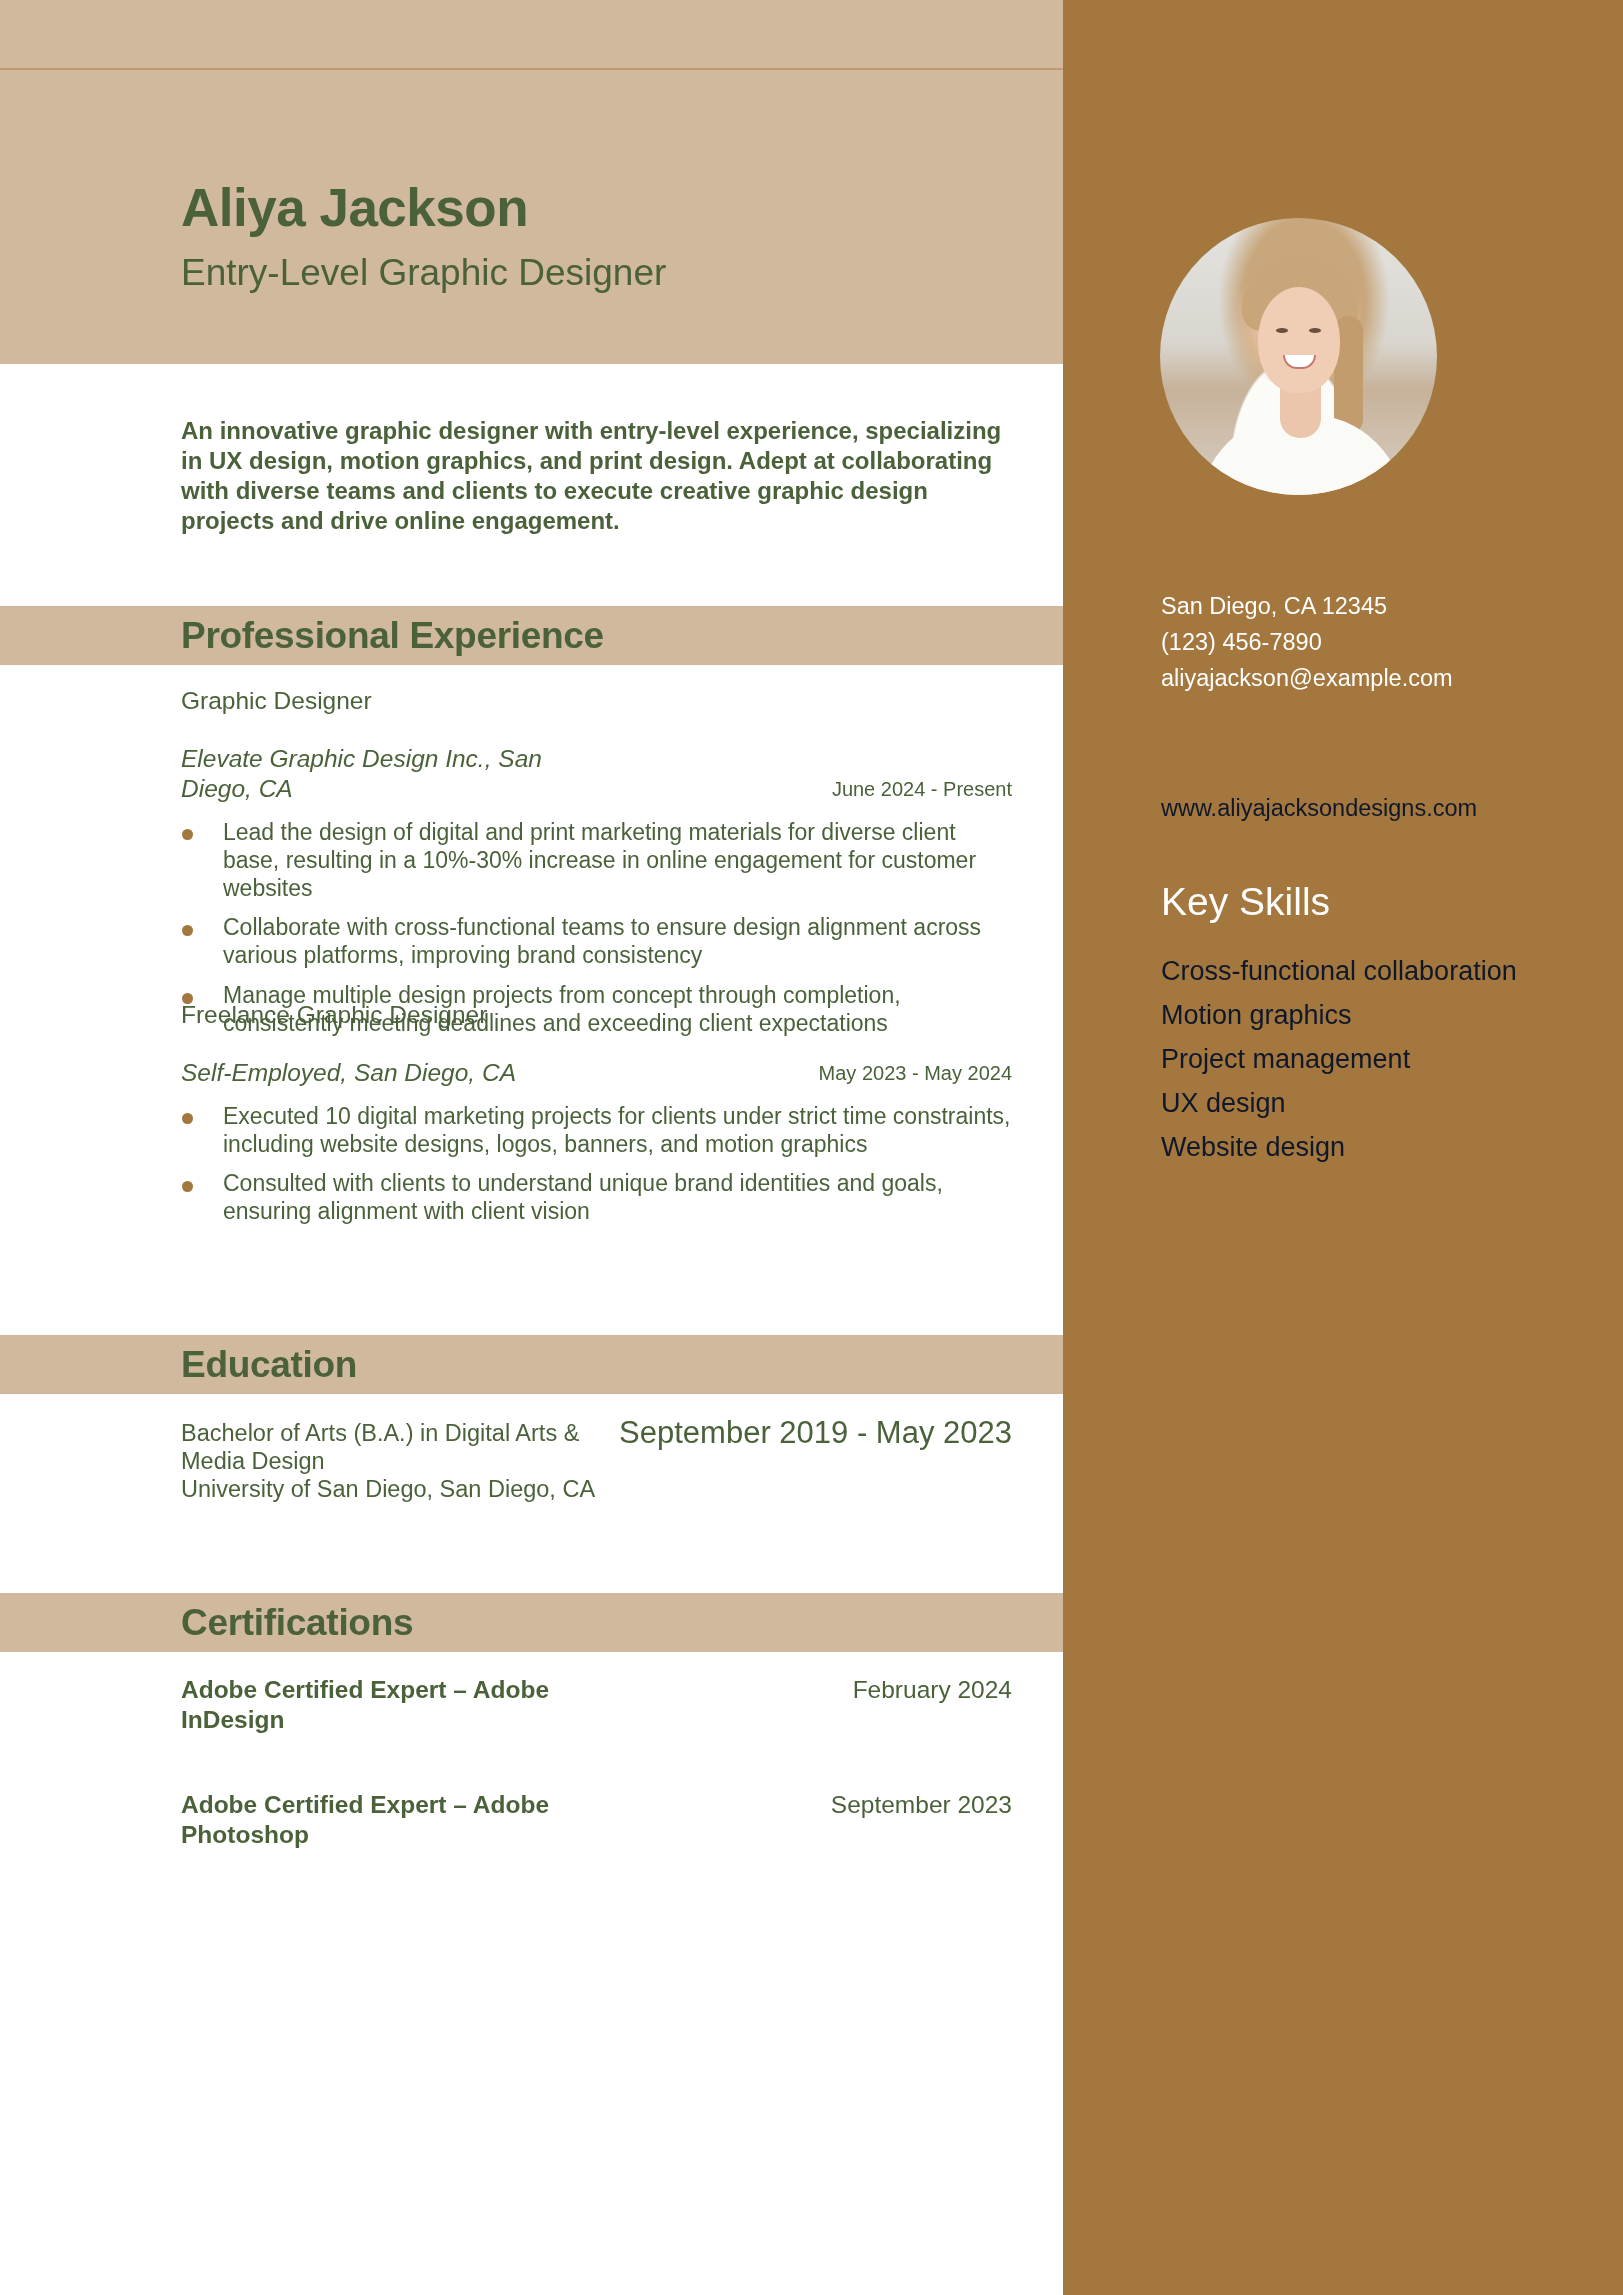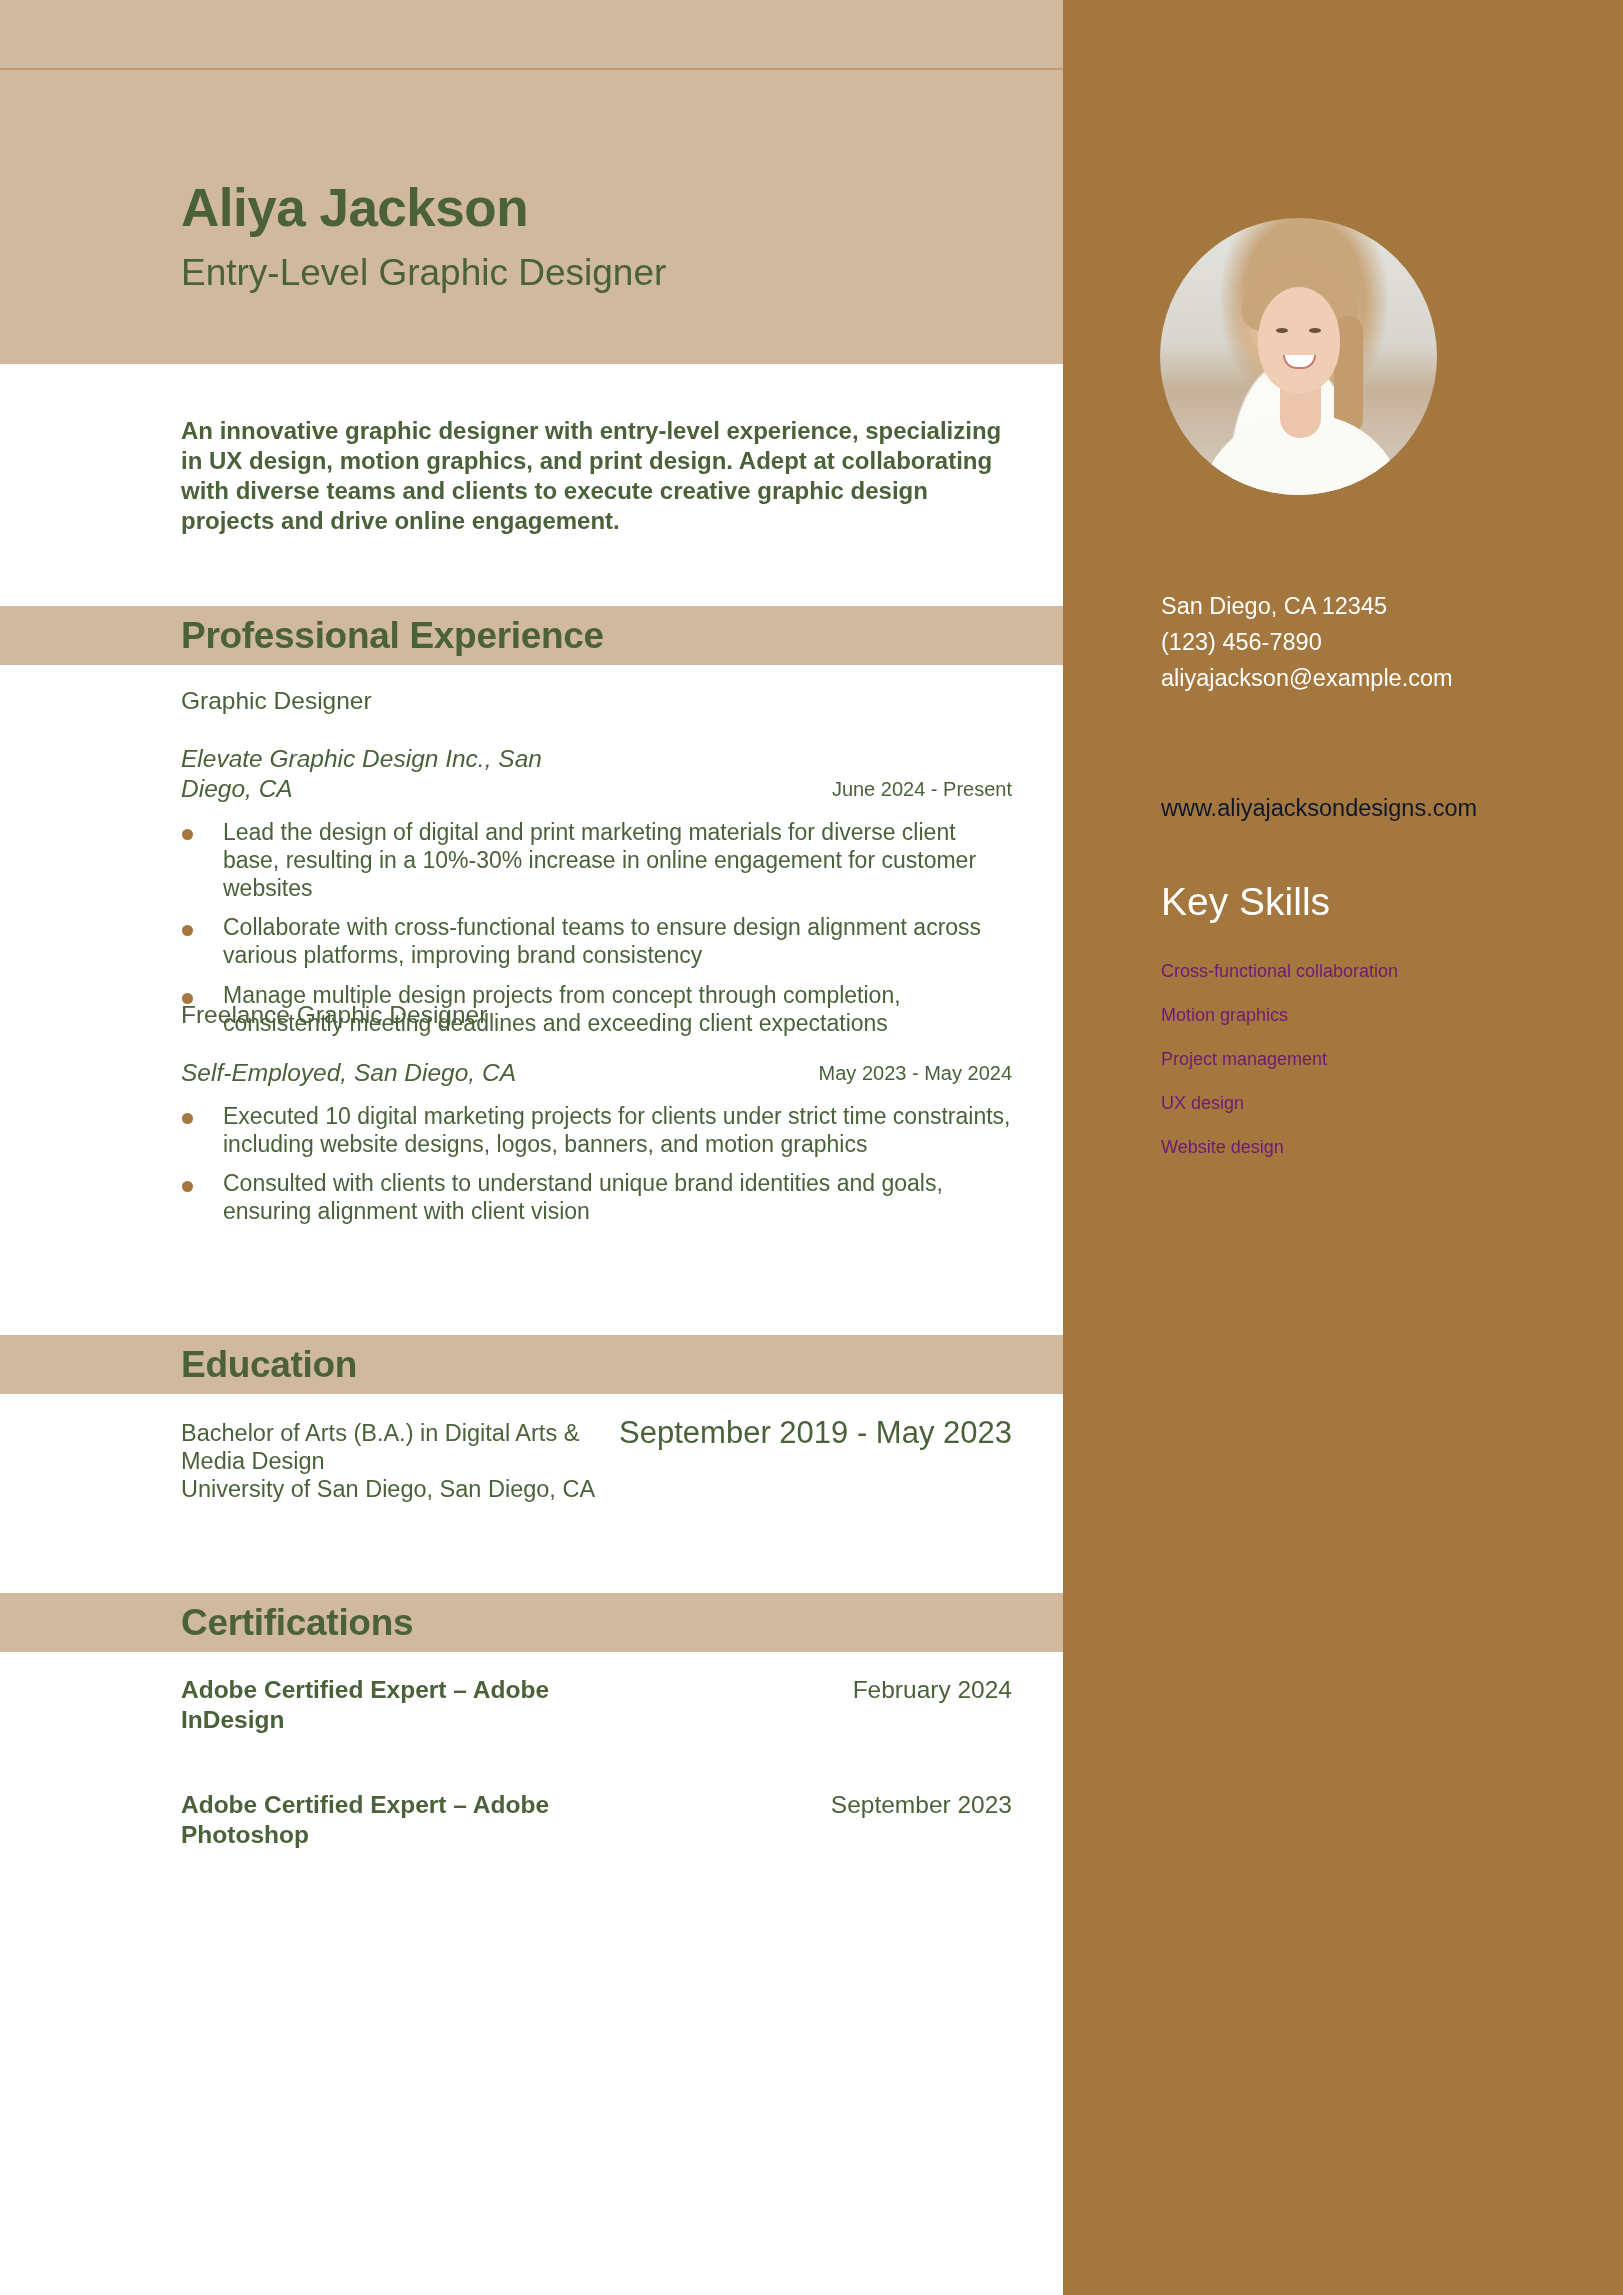--- a/index.html
+++ b/index.html
@@ -26,21 +26,21 @@
   .photo .tail { position: absolute; left: 174px; top: 98px; width: 29px; height: 118px; border-radius: 14.7px; background: #c29c6d; }
   .photo .shirt { position: absolute; left: 39px; top: 196px; width: 206px; height: 118px; border-radius: 98px 98px 0 0; background: #fafaf7; }
   .photo .neck { position: absolute; left: 120px; top: 165px; width: 41px; height: 55px; border-radius: 0 0 19.6px 19.6px; background: #ecc6ac; }
   .photo .smile { position: absolute; left: 123px; top: 137px; width: 33px; height: 13.7px; border-radius: 0 0 16.7px 16.7px; background: #fff; border: 2px solid #c9786e; border-top: none; }
   .photo .eye { position: absolute; top: 110px; width: 11.8px; height: 4.9px; border-radius: 50%; background: #6b5040; }
 
   .contact { position: absolute; left: 1161px; top: 588px; font-size: 23.5px; line-height: 36px; color: #ffffff; }
   .contact div { white-space: nowrap; }
   .website { position: absolute; left: 1161px; top: 791px; font-size: 23.5px; line-height: 35px; color: #0f172a; white-space: nowrap; }
   .skills-title { position: absolute; left: 1161px; top: 874px; font-size: 39px; font-weight: normal; line-height: 55px; color: #ffffff; white-space: nowrap; }
-  .skills { position: absolute; left: 1161px; top: 956px; color: #701a75; font-size: 18px; }
+  .skills { position: absolute; left: 1161px; top: 956px; color: #0f172a; font-size: 27px; }
   .skills div { height: 44px; line-height: 31px; white-space: nowrap; }
 
   .section-band { position: absolute; left: 0; width: 1063px; height: 59px; background: #d1b99e; }
   .section-title { position: absolute; left: 181px; font-size: 37px; font-weight: bold; line-height: 59px; white-space: nowrap; letter-spacing: -0.3px; }
 
   .job { position: absolute; left: 181px; width: 831px; }
   .job-title { font-size: 24.5px; font-weight: normal; line-height: 30px; }
   .job-row { position: relative; display: flex; justify-content: space-between; align-items: flex-end; margin-top: 28px; }
   .job-company { font-size: 24.5px; font-style: italic; line-height: 30px; width: 421px; }
   .job-dates { font-size: 20px; line-height: 30px; white-space: nowrap; }

